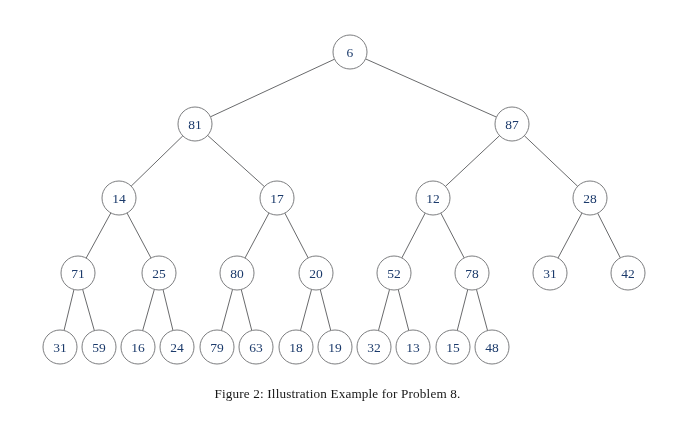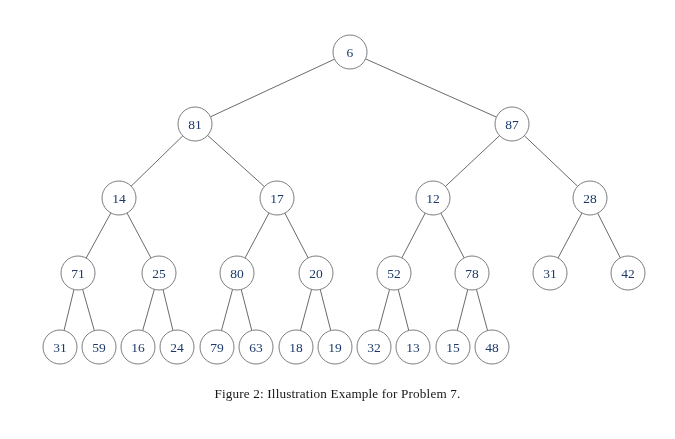--- a/index.html
+++ b/index.html
@@ -198,15 +198,15 @@
           <circle cx="453" cy="347" r="17" class="node-circle"></circle>
           <text x="453" y="347.5" class="node-label">15</text>
         </g>
         <g>
           <circle cx="492" cy="347" r="17" class="node-circle"></circle>
           <text x="492" y="347.5" class="node-label">48</text>
         </g>
       </g>
   </svg>
 
-  <div id="figure-caption">Figure 2: Illustration Example for Problem 7.</div>
+  <div id="figure-caption">Figure 2: Illustration Example for Problem 8.</div>
 
 </div>
 
 </body></html>

